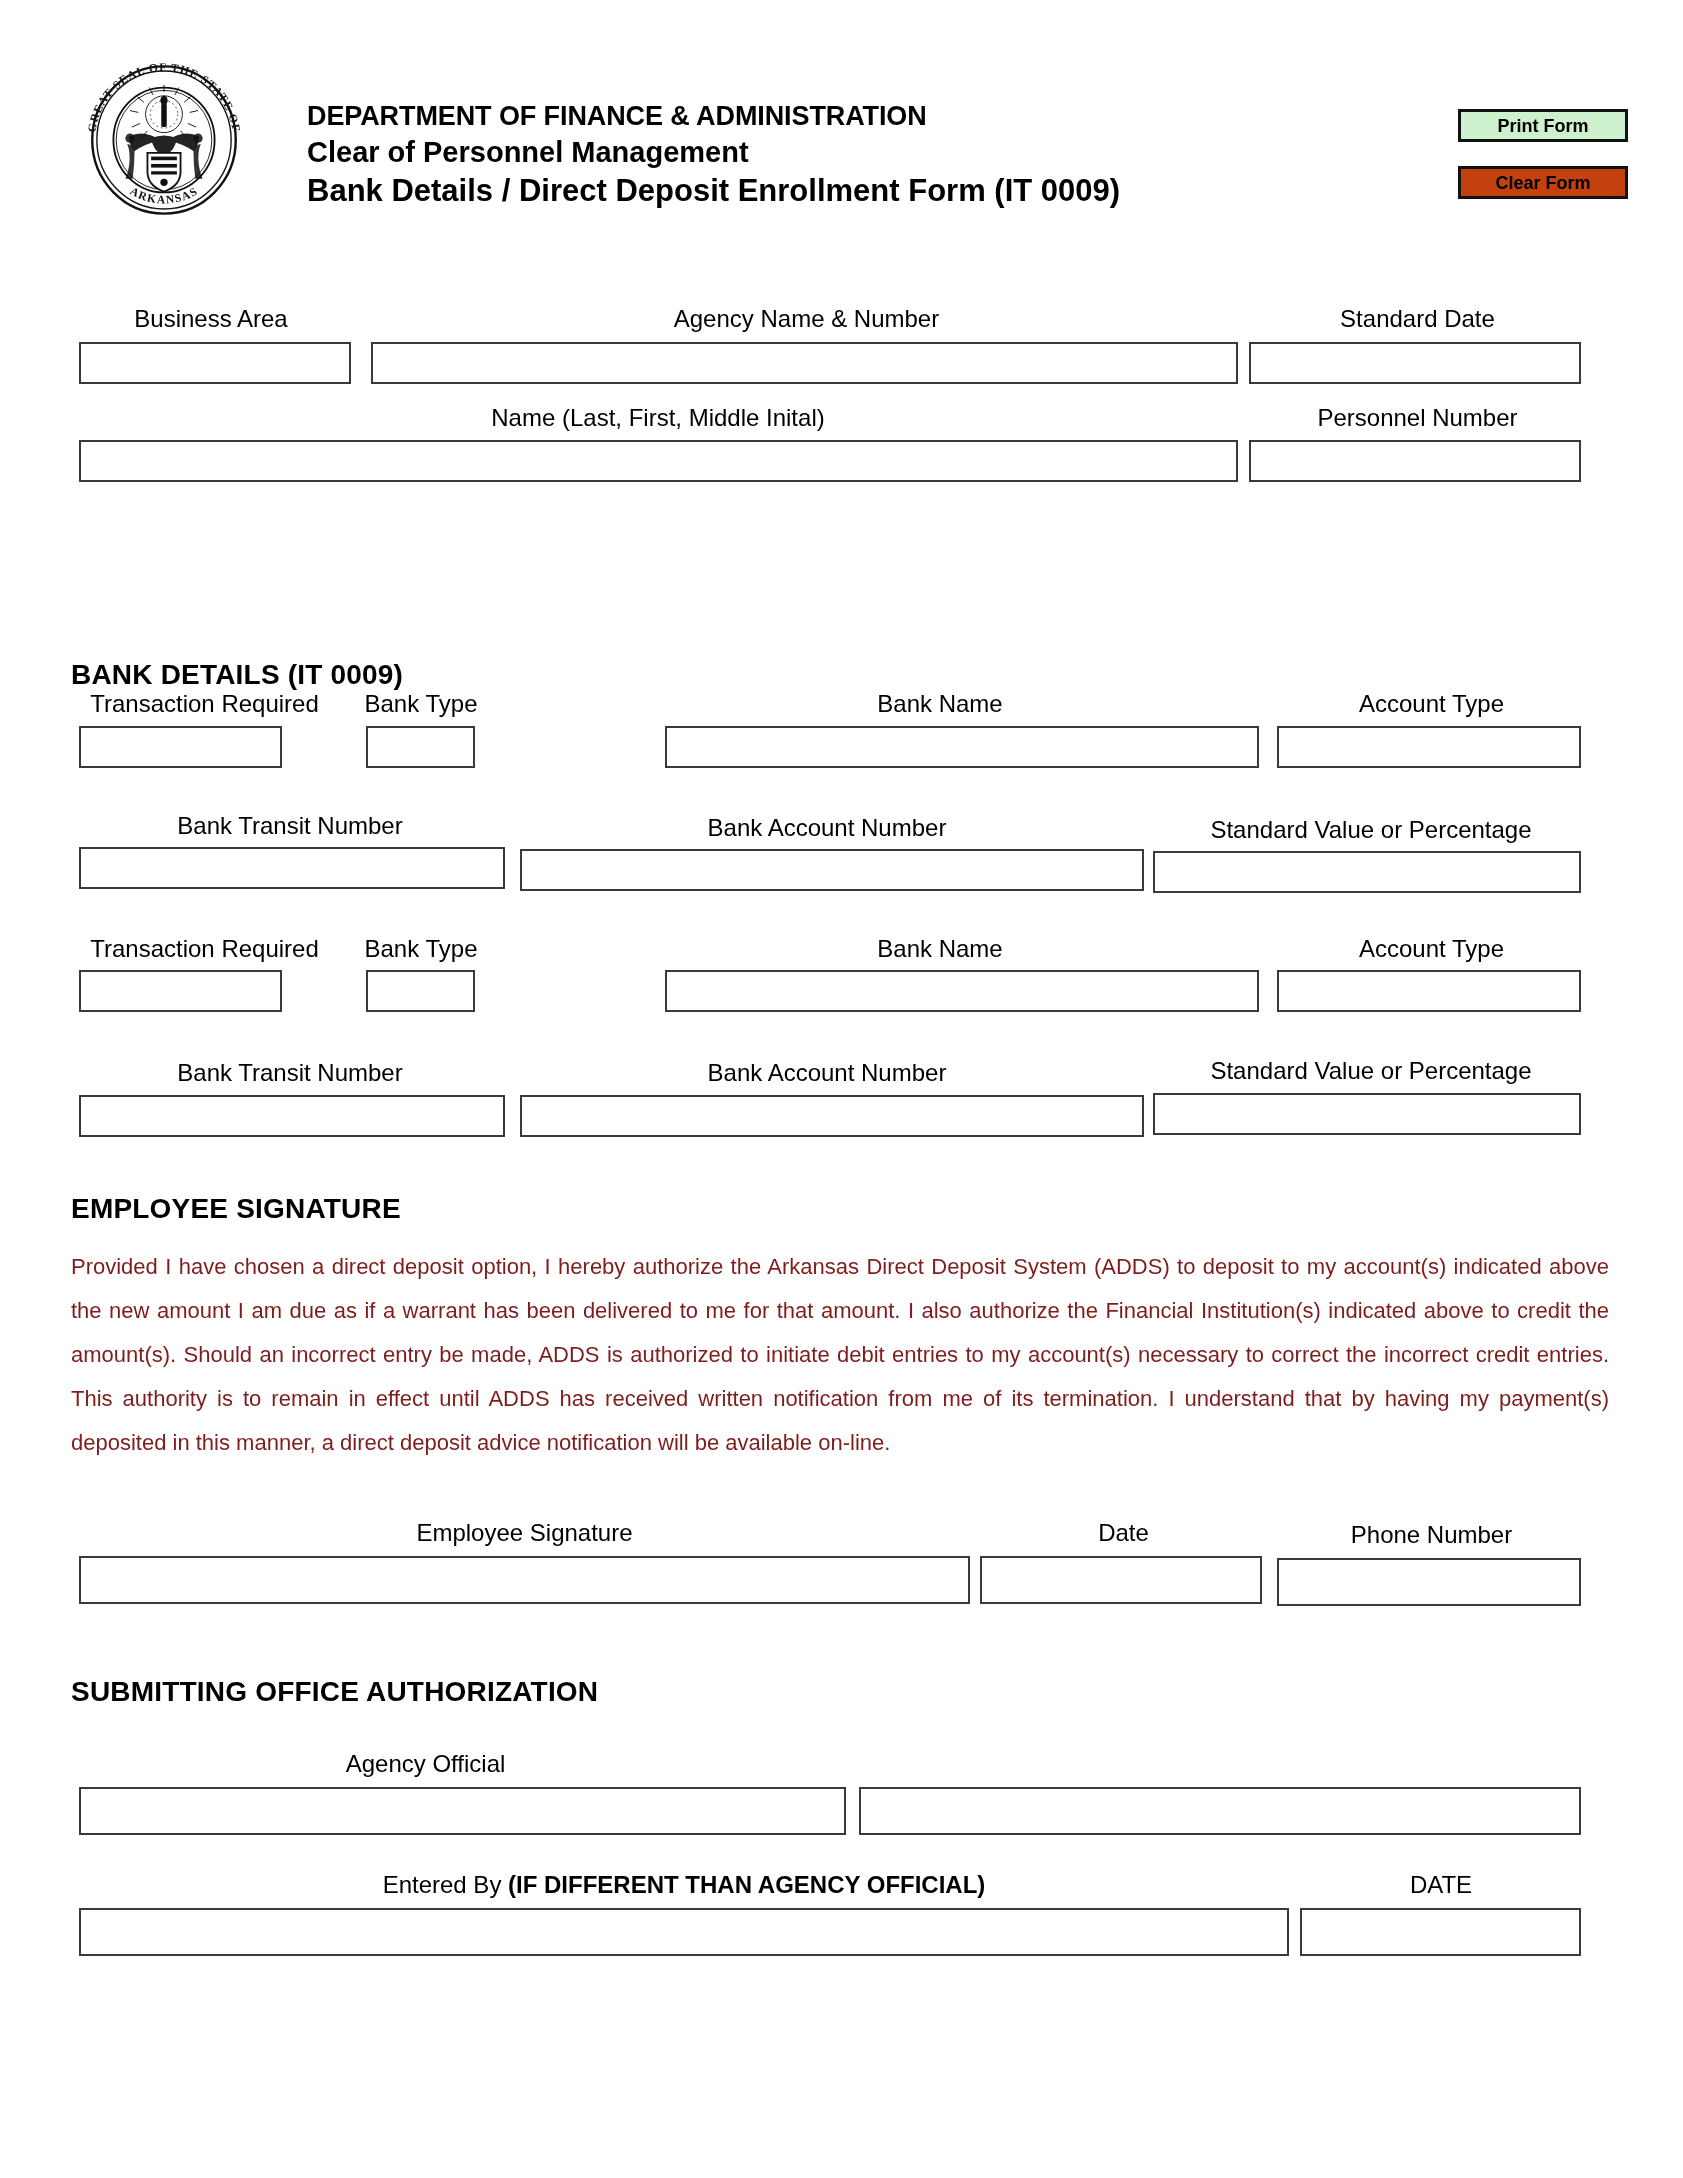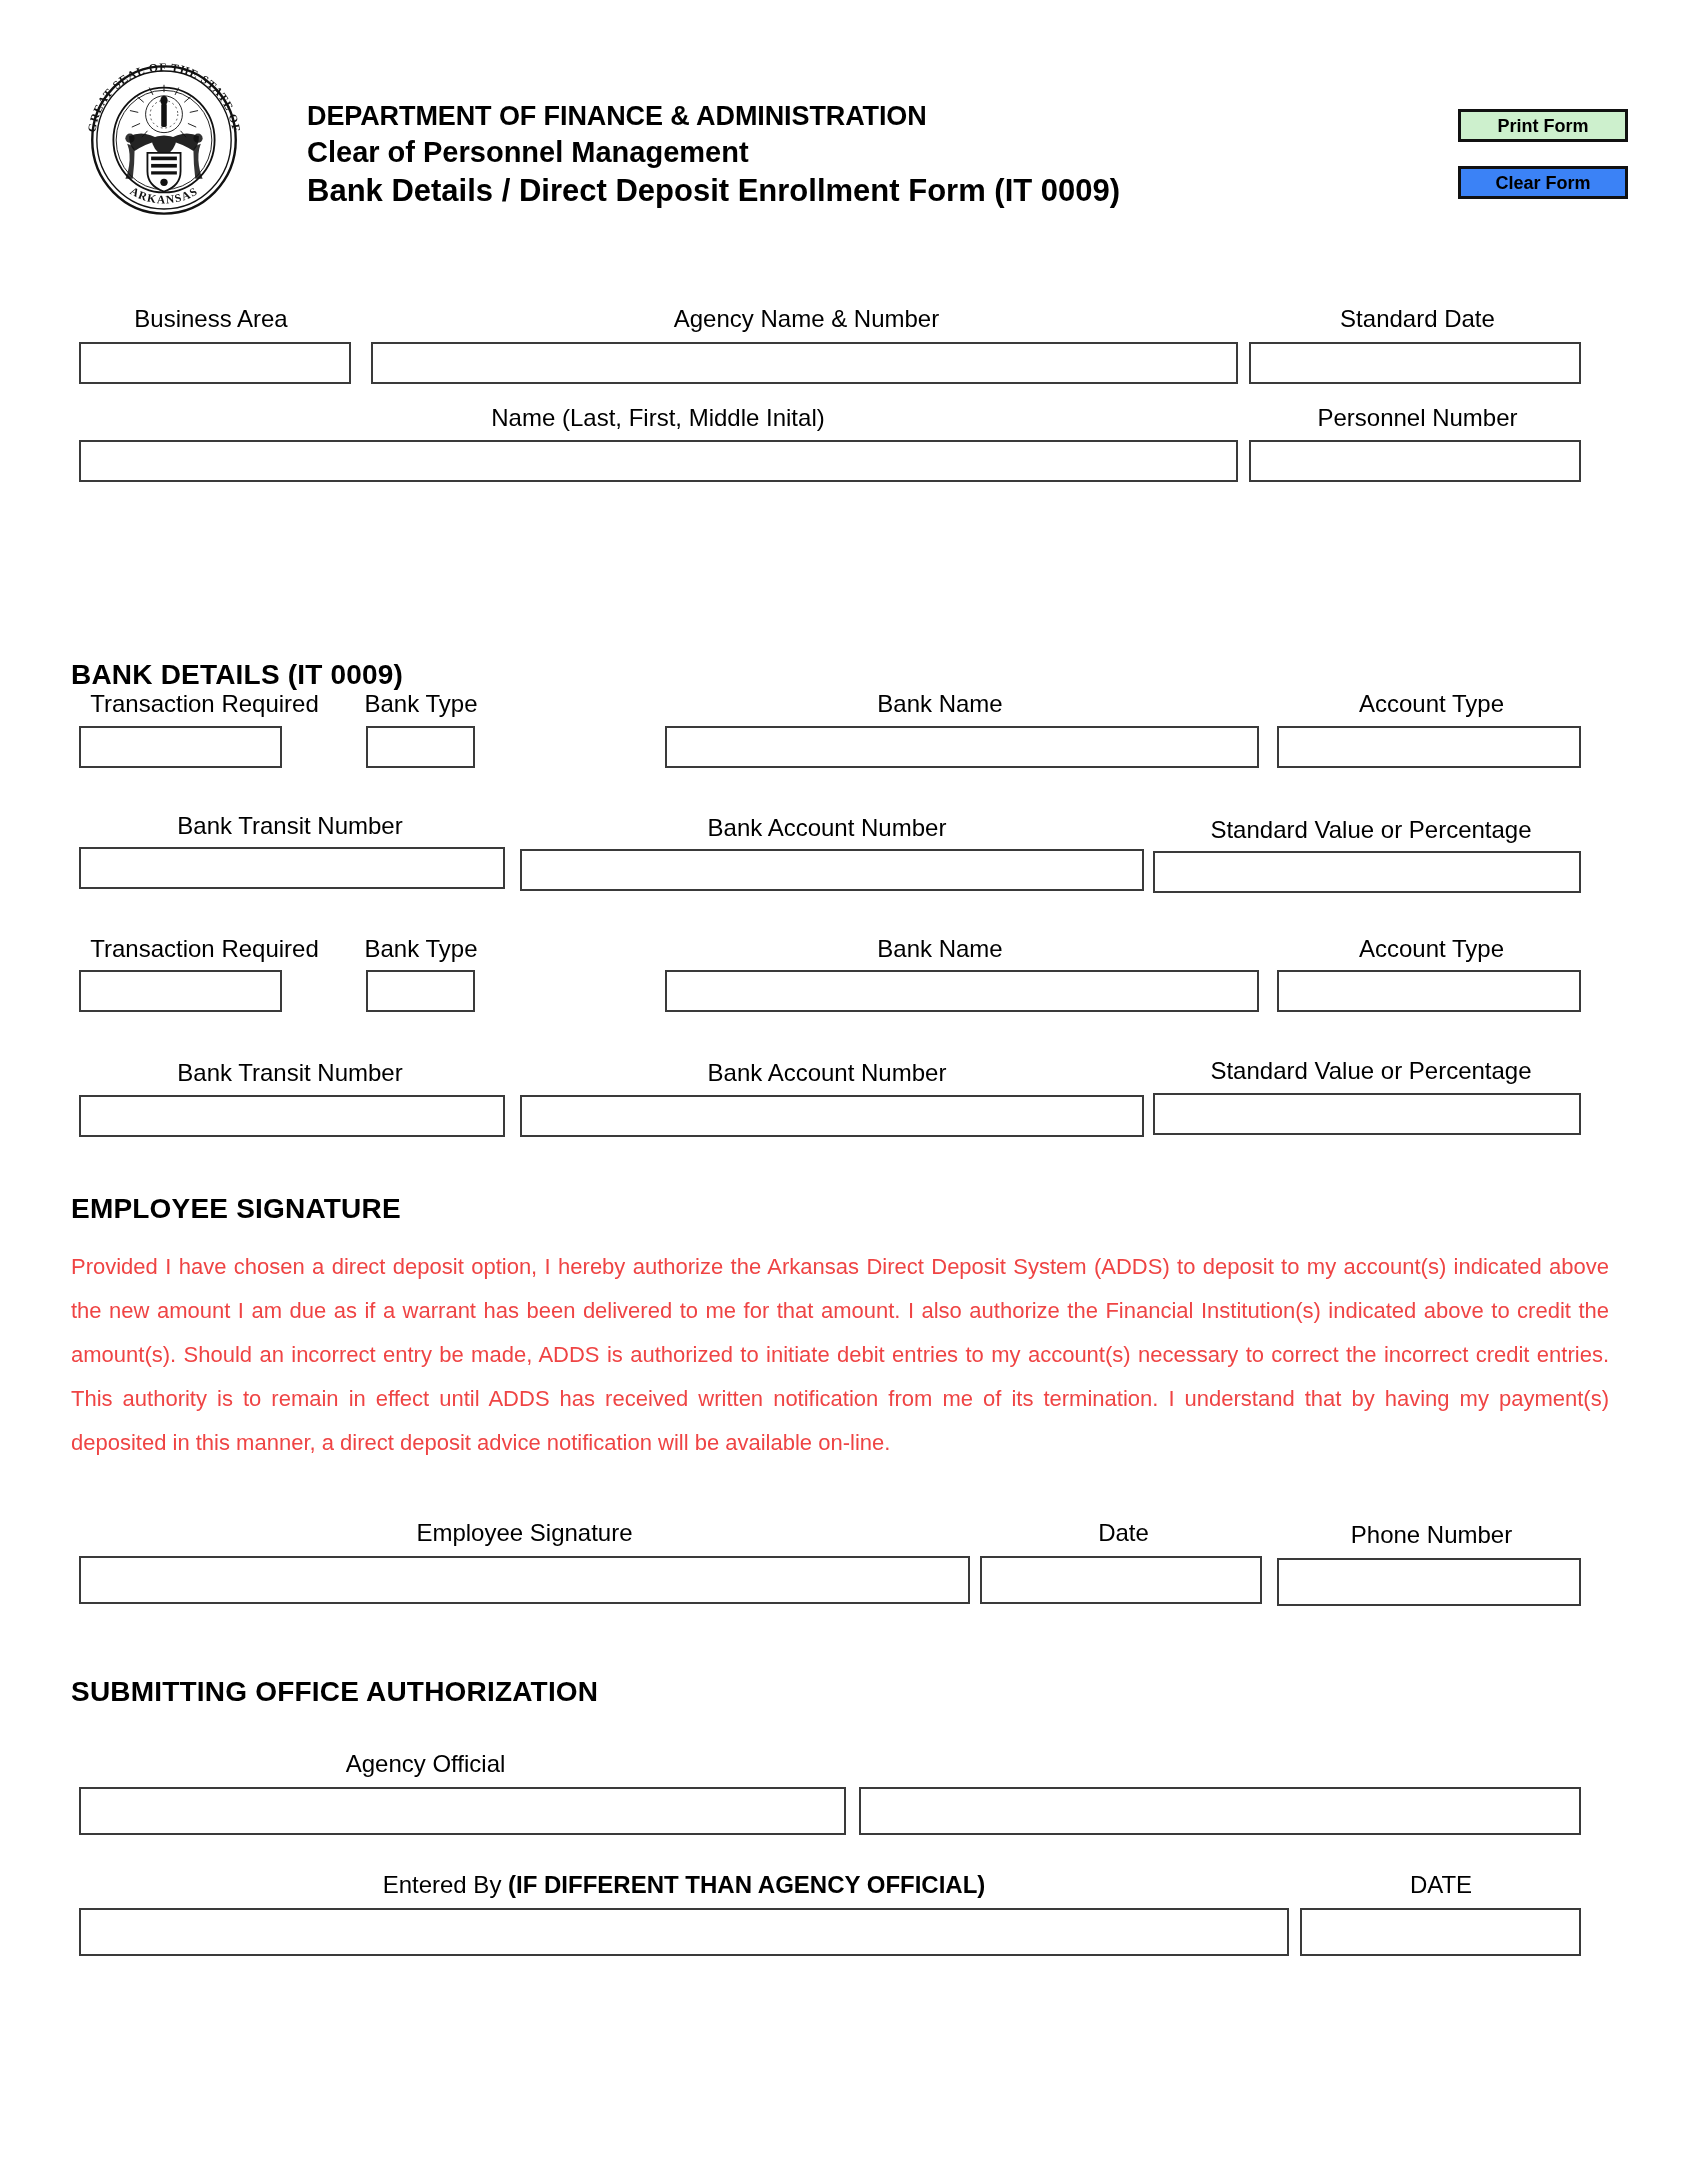--- a/index.html
+++ b/index.html
@@ -119,21 +119,21 @@
   
   .para {
     position: absolute;
     left: 71px;
     top: 1245px;
     width: 1538px;
     font-size: 22px;
     line-height: 44px;
     text-align: justify;
     text-justify: inter-word;
-    color: #ef4444;
+    color: #7f1d1d;
   }
 
   
   .footer {
     position: absolute;
     left: 0;
     top: 2107px;
     width: 1610px;
     text-align: right;
     font-size: 22px;
@@ -212,21 +212,21 @@
       </svg>
     </div>
 
     <div class="title-block">
       <div class="title-line1">DEPARTMENT OF FINANCE &amp; ADMINISTRATION</div>
       <div class="title-line2">Clear of Personnel Management</div>
       <div class="title-line3">Bank Details / Direct Deposit Enrollment Form (IT 0009)</div>
     </div>
 
     <button class="form-btn btn-print" style="background:#cdf0cd;">Print Form</button>
-    <button class="form-btn btn-clear" style="background:#3b82f6;">Clear Form</button>
+    <button class="form-btn btn-clear" style="background:#c2410c;">Clear Form</button>
   </div>
 
   <div class="lbl" style="left:71px; top:305px; width:280px;">Business Area</div>
   <input class="box" style="left: 79px; top: 342px; width: 272px; height: 42px; padding: 0px 8px; font-size: 21px;" value="">
 
   <div class="lbl" style="left:371px; top:305px; width:871px;">Agency Name &amp; Number</div>
   <input class="box" style="left: 371px; top: 342px; width: 867px; height: 42px; padding: 0px 8px; font-size: 21px;" value="">
 
   <div class="lbl" style="left:1249px; top:305px; width:337px;">Standard Date</div>
   <input class="box" style="left: 1249px; top: 342px; width: 332px; height: 42px; padding: 0px 8px; font-size: 21px;" value="">

